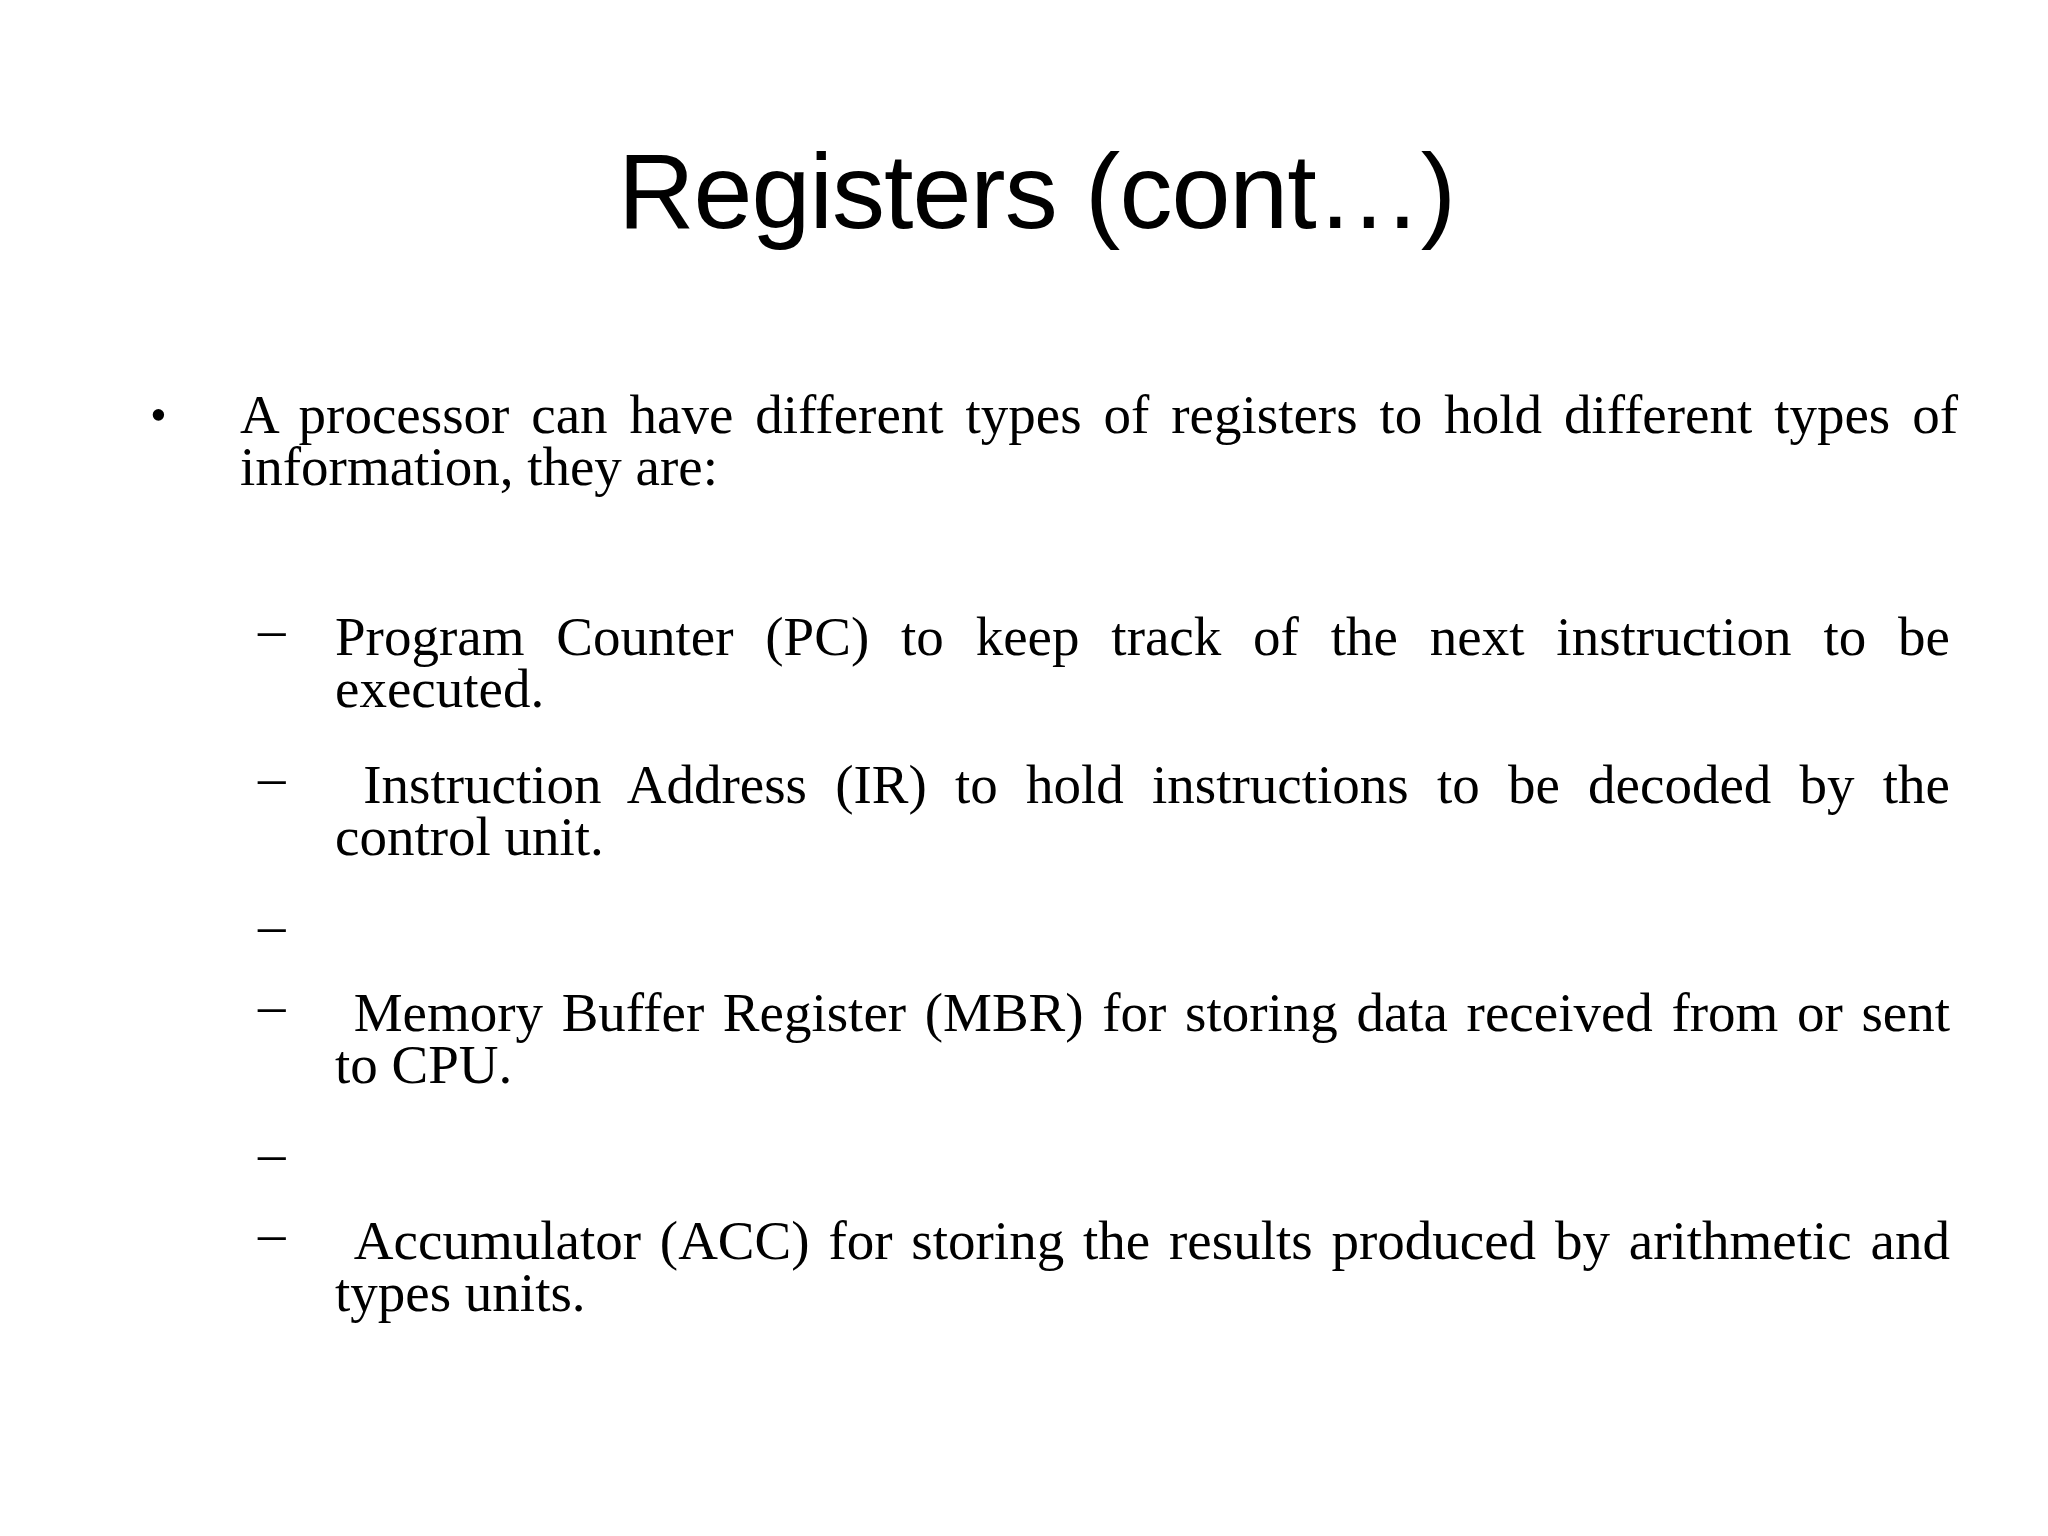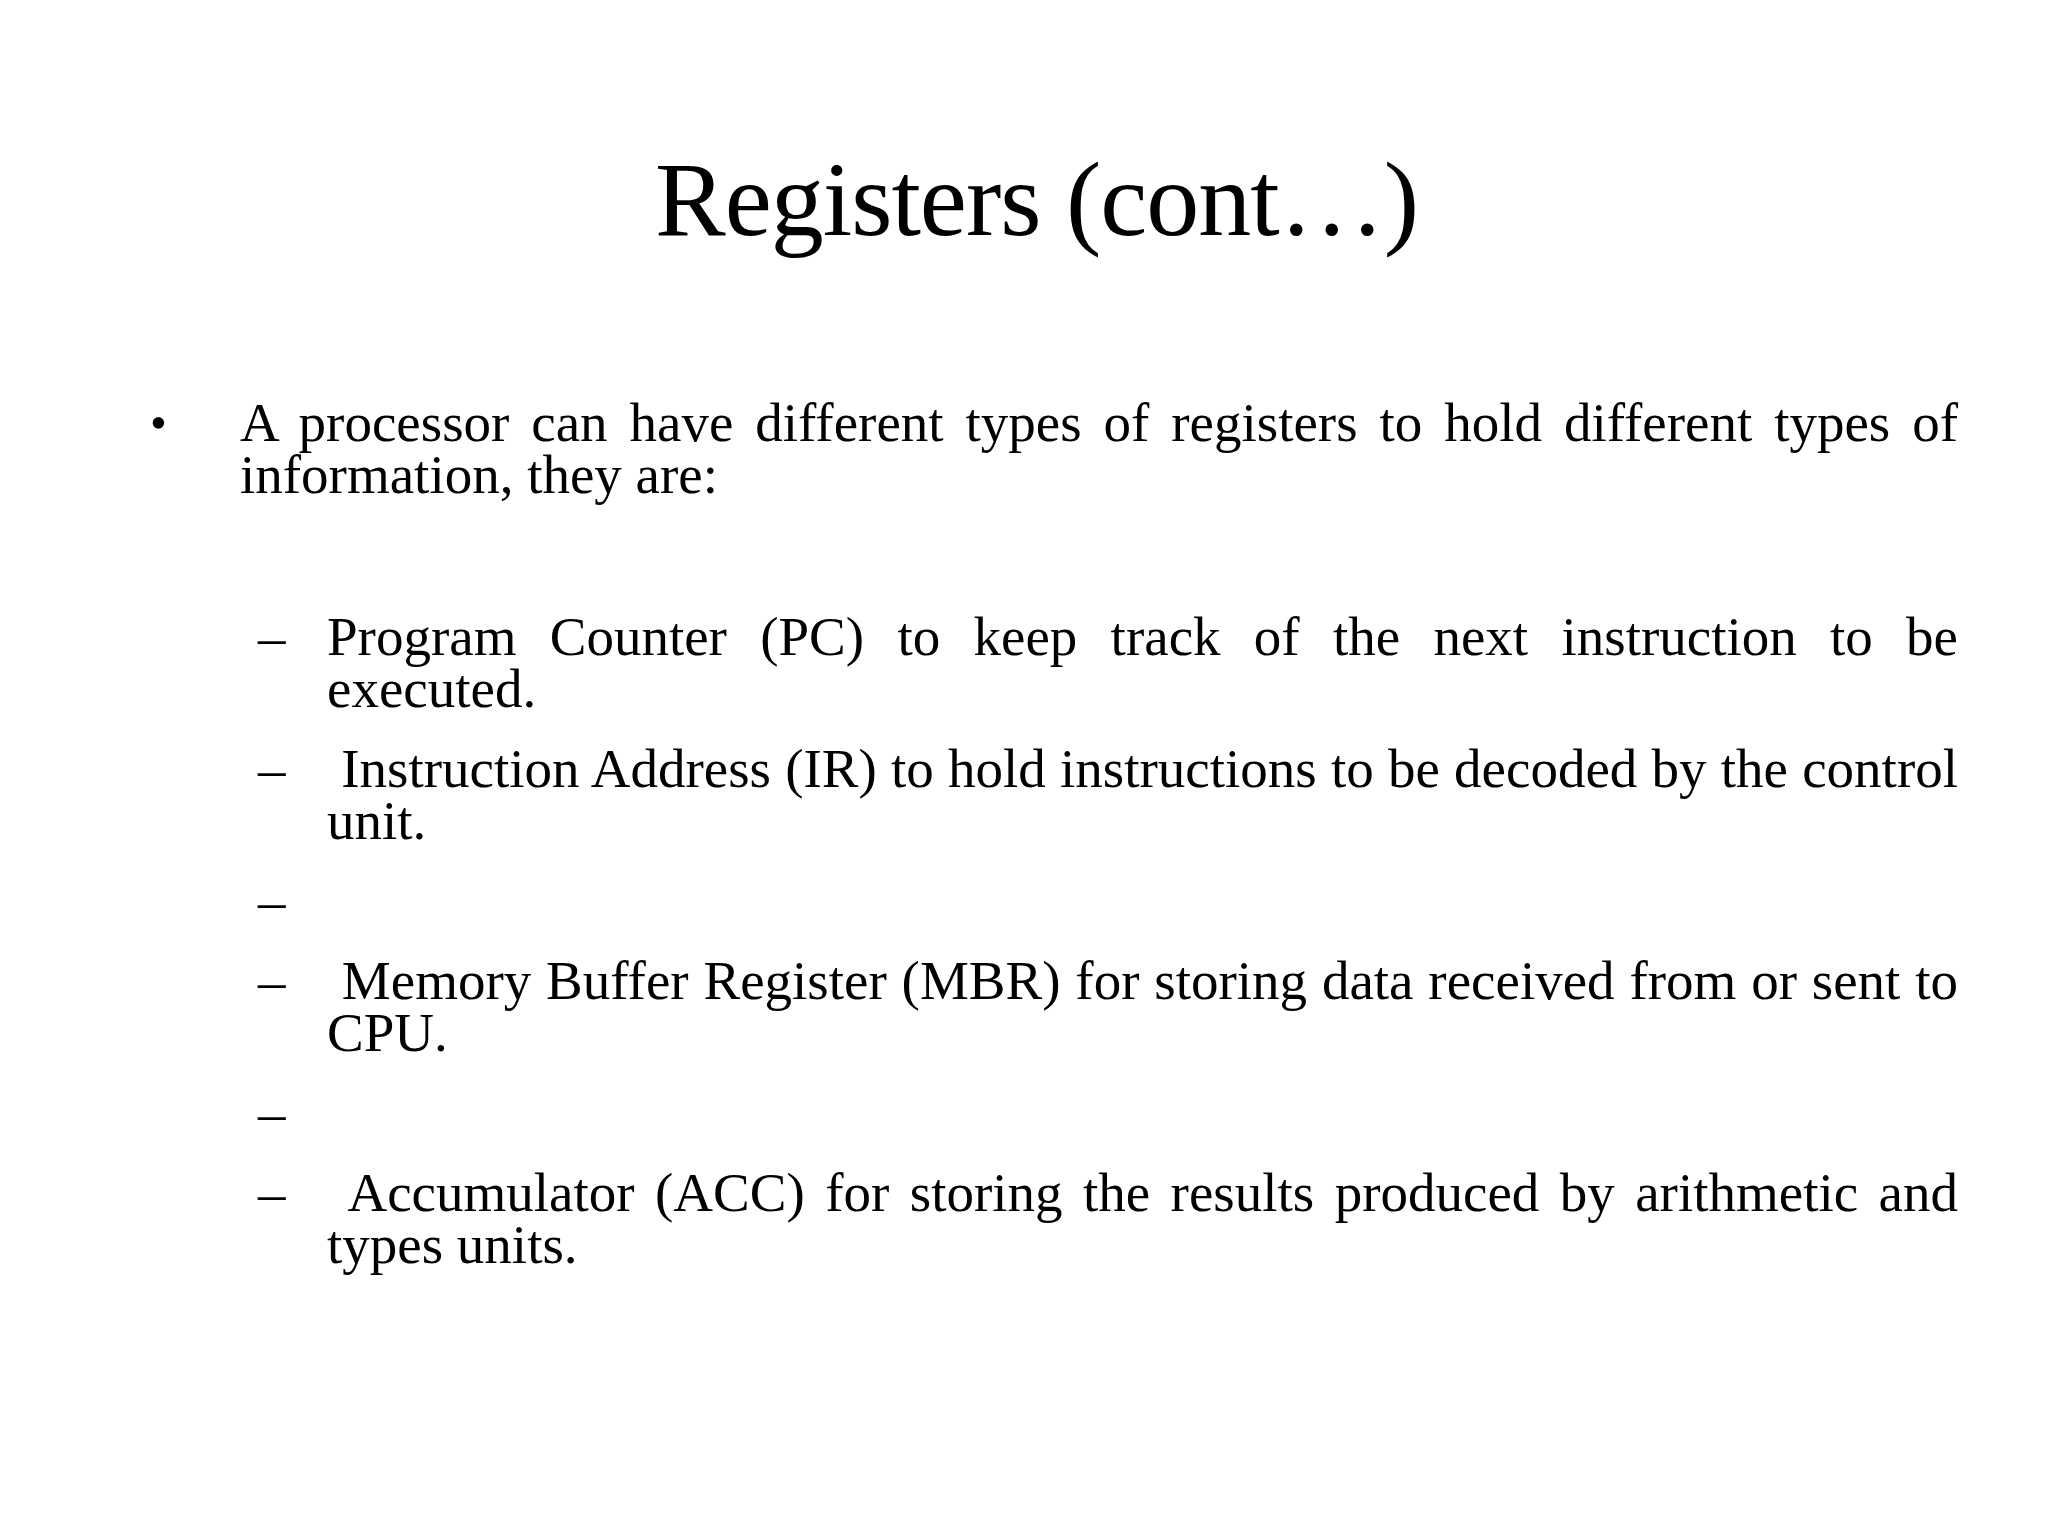--- a/index.html
+++ b/index.html
@@ -16,22 +16,22 @@
   }
   .slide {
     position: relative;
     width: 2048px;
     height: 1536px;
     background: #ffffff;
     box-sizing: border-box;
     padding-top: 128px;
   }
   .slide-title {
-    margin: 8px;
-    font-family: Liberation Serif, serif;
+    margin: 0;
+    font-family: Liberation Sans, sans-serif;
     font-weight: 400;
     font-size: 106px;
     line-height: 1.2;
     text-align: center;
     letter-spacing: -1px;
     white-space: nowrap;
     padding-left: 25px;
   }
   .content {
     margin-top: 134px;
@@ -69,21 +69,21 @@
   }
   .l2-row:first-child {
     margin-top: 0;
   }
   .l2-marker {
     flex: 0 0 69px;
     width: 69px;
     line-height: 52px;
   }
   .l2-text {
-    margin: 0;
+    margin: 8px;
     width: 1631px;
     text-align: justify;
     text-align-last: left;
     white-space: pre-wrap;
   }
 </style>
 </head>
 <body>
 
 <div class="slide">

